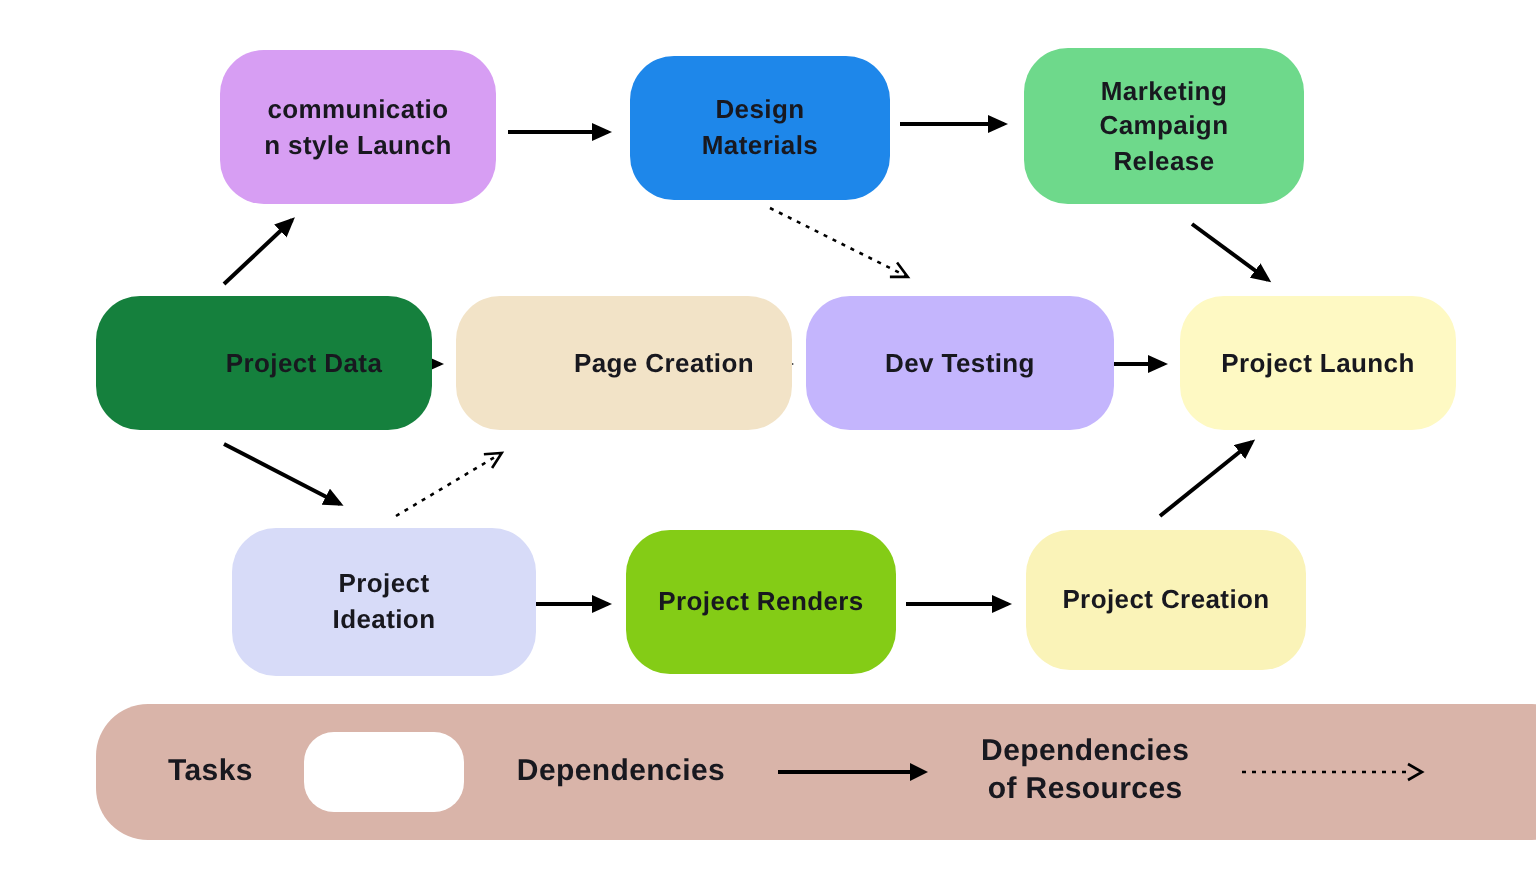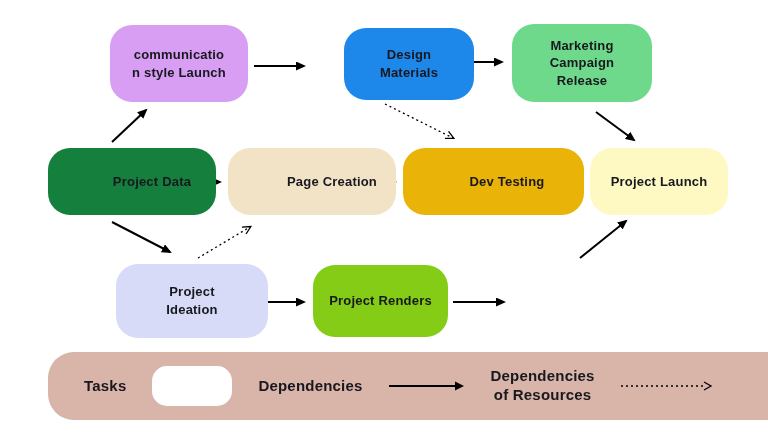--- a/index.html
+++ b/index.html
@@ -70,56 +70,59 @@
     <line x1="249" y1="302" x2="304" y2="302" stroke="#000" stroke-width="2" marker-end="url(#ah)"></line>
     <line x1="453" y1="302" x2="504" y2="302" stroke="#000" stroke-width="2" marker-end="url(#ah)"></line>
     <line x1="580" y1="258" x2="626" y2="221" stroke="#000" stroke-width="2" marker-end="url(#ah)"></line>
   </svg>
 
   <div class="node" style="left: 110px; top: 25px; width: 138px; height: 77px; background-color: rgb(215, 158, 243);">
     <span class="node-label">communicatio
 n style Launch</span>
   </div>
 
-  <div class="node" style="left: 315px; top: 28px; width: 130px; height: 72px; background-color: rgb(30, 135, 234); margin-left: 29px;">
+  <div class="node" style="left: 315px; top: 28px; width: 130px; height: 72px; background-color: rgb(30, 135, 234);">
     <span class="node-label">Design
 Materials</span>
   </div>
 
   <div class="node" style="left: 512px; top: 24px; width: 140px; height: 78px; background-color: rgb(110, 217, 139);">
     <span class="node-label">Marketing
 Campaign
 Release</span>
   </div>
 
   <div class="node" style="left: 48px; top: 148px; width: 128px; height: 67px; background-color: #15803d; padding-left: 40px;">
     <span class="node-label">Project Data</span>
   </div>
 
   <div class="node" style="left: 228px; top: 148px; width: 128px; height: 67px; background-color: rgb(242, 227, 199); padding-left: 40px;">
     <span class="node-label">Page Creation</span>
   </div>
 
-  <div class="node" style="left: 403px; top: 148px; width: 154px; height: 67px; background-color: #eab308; padding-left: 27px;">
+  <div class="node" style="left: 403px; top: 148px; width: 154px; height: 67px; background-color: #c4b5fd;">
     <span class="node-label">Dev Testing</span>
   </div>
 
   <div class="node" style="left: 590px; top: 148px; width: 138px; height: 67px; background-color: #fef9c3;">
     <span class="node-label">Project Launch</span>
   </div>
 
   <div class="node" style="left: 116px; top: 264px; width: 152px; height: 74px; background-color: rgb(215, 219, 248);">
     <span class="node-label">Project
 Ideation</span>
   </div>
 
   <div class="node" style="left: 313px; top: 265px; width: 135px; height: 72px; background-color: #84cc16;">
     <span class="node-label">Project Renders</span>
   </div>
 
+  <div class="node" style="left: 513px; top: 265px; width: 140px; height: 70px; background-color: rgb(250, 243, 184);">
+    <span class="node-label">Project Creation</span>
+  </div>
 
   <div class="legend" style="gap: 26px; padding: 0px 36px; background-color: rgb(217, 180, 169);">
     <span class="legend-label">Tasks</span>
     <span class="tasks-sample"></span>
     <span class="legend-label">Dependencies</span>
     <svg class="legend-arrow" width="76" height="12" viewBox="0 0 76 12">
       <line x1="0" y1="6" x2="66" y2="6" stroke="#000" stroke-width="2"></line>
       <path d="M66,1.5 L75,6 L66,10.5 z" fill="#000"></path>
     </svg>
     <span class="legend-label">Dependencies

